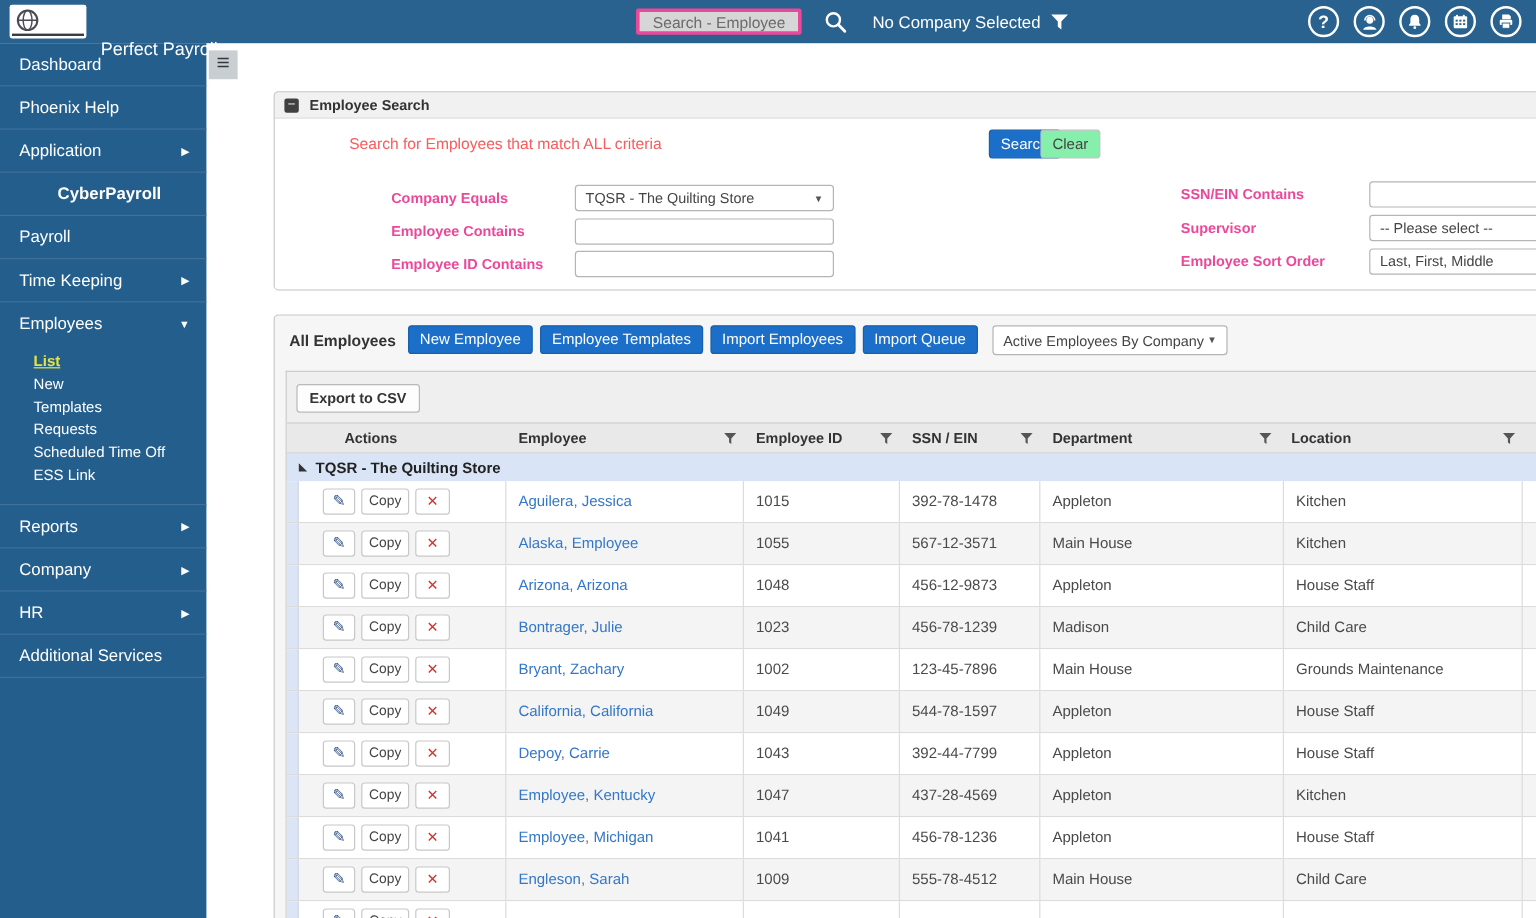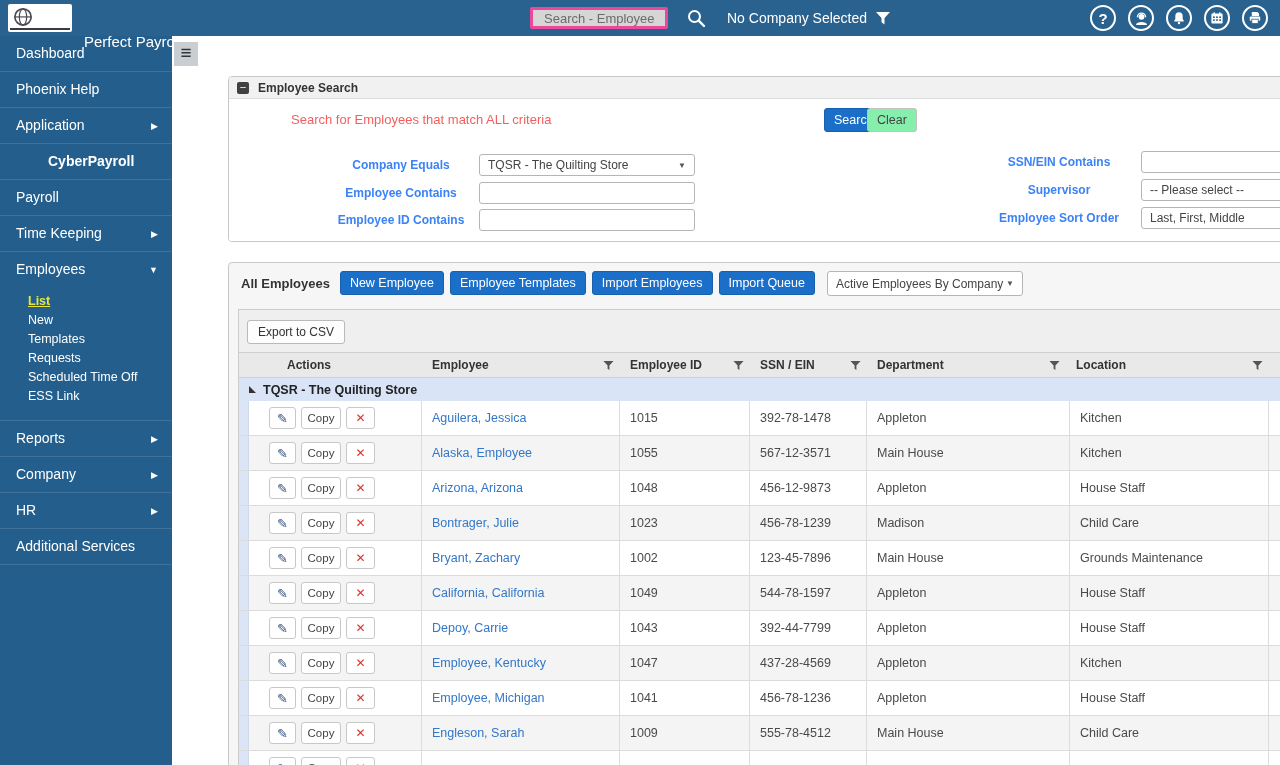--- a/index.html
+++ b/index.html
@@ -37,34 +37,34 @@
   .search-panel { position:absolute; left:56px; top:40px; width:1070px; height:166px; border:1px solid #c8c8c8; border-radius:4px; background:#fff; overflow:hidden; }
   .panel-header { height:22px; background:#f1f1f1; border-bottom:1px solid #dcdcdc; display:flex; align-items:center; gap:9px; padding-left:8px; }
   .collapse-box { width:12px; height:12px; background:#404040; color:#fff; font-size:10px; line-height:10px; text-align:center; border-radius:2px; cursor:pointer; }
   .panel-title { font-size:12px; font-weight:bold; color:#333; }
   .panel-body { position:relative; height:143px; background:#fff; }
   .notice { position:absolute; left:62px; top:13px; color:#f95c5c; font-size:13px; }
   .btn-blue { background:#1b6fc8; border:1px solid #1660ad; color:#fff; font-size:12.5px; border-radius:3px; padding:4px 9px; cursor:pointer; font-family:inherit; }
   .btn-gray { background:#86efac; border:1px solid #c2c2c2; color:#444; font-size:12.5px; border-radius:3px; padding:4px 9px; cursor:pointer; font-family:inherit; }
   .sp-search { position:absolute; left:595px; top:9px; }
   .sp-clear { position:absolute; left:638px; top:9px; }
-  .f-label { position:absolute; width:150px; text-align:center; font-size:12px; font-weight:bold; color:#3b82f6; }
+  .f-label { position:absolute; width:150px; text-align:left; font-size:12px; font-weight:bold; color:#ec4899; }
   .f-input { position:absolute; height:22px; border:1px solid #b5b5b5; border-radius:3px; background:#fff; font-size:12px; color:#444; padding:0 8px; font-family:inherit; }
   .selectbox { position:absolute; height:22px; border:1px solid #b5b5b5; border-radius:3px; background:#fff; font-size:12px; color:#444; display:flex; align-items:center; justify-content:space-between; padding:0 8px; cursor:pointer; }
   .sel-caret { font-size:8px; color:#555; }
 
   
   .emp-panel { position:absolute; left:56px; top:226px; width:1070px; height:560px; background:#f6f6f6; border:1px solid #c8c8c8; border-radius:4px; overflow:hidden; }
   .emp-toolbar { position:absolute; left:12px; top:8px; display:flex; align-items:center; gap:6px; }
   .emp-title { font-size:13px; font-weight:bold; color:#333; margin-right:4px; }
   .view-select { position:relative; width:196px; margin-left:6px; height:24px; }
   .view-select .selectbox { position:static; height:25px; width:196px;text-align:center; }
 
   .grid { position:absolute; left:9px; top:46px; width:1043px; height:510px; background:#efefef; border:1px solid #ccc; border-right:none; }
-  .export-btn { margin:10px 0 8px 8px; height:24px; padding:0 10px; background:#fdfdfd; border:1px solid #b9b9b9; border-radius:3px; font-size:12px; font-weight:normal; color:#333; cursor:pointer; font-family:inherit; }
+  .export-btn { margin:10px 0 8px 8px; height:24px; padding:0 10px; background:#fdfdfd; border:1px solid #b9b9b9; border-radius:3px; font-size:12px; font-weight:bold; color:#333; cursor:pointer; font-family:inherit; }
   .thead { display:flex; height:26px; background:#e9e9e9; border-top:1px solid #cfcfcf; border-bottom:1px solid #cfcfcf; font-size:12px; font-weight:bold; color:#333; }
   .th { display:flex; align-items:center; justify-content:space-between; padding:0 6px 0 10px; }
   .funnel { width:11px; height:11px; flex:none; }
   .c-indent { width:10px; flex:none; }
   .c-actions { width:173px; flex:none; }
   .c-emp { width:198px; flex:none; }
   .c-id { width:130px; flex:none; }
   .c-ssn { width:117px; flex:none; }
   .c-loc { width:203px; flex:none; }
   .c-dept { width:199px; flex:none; }

